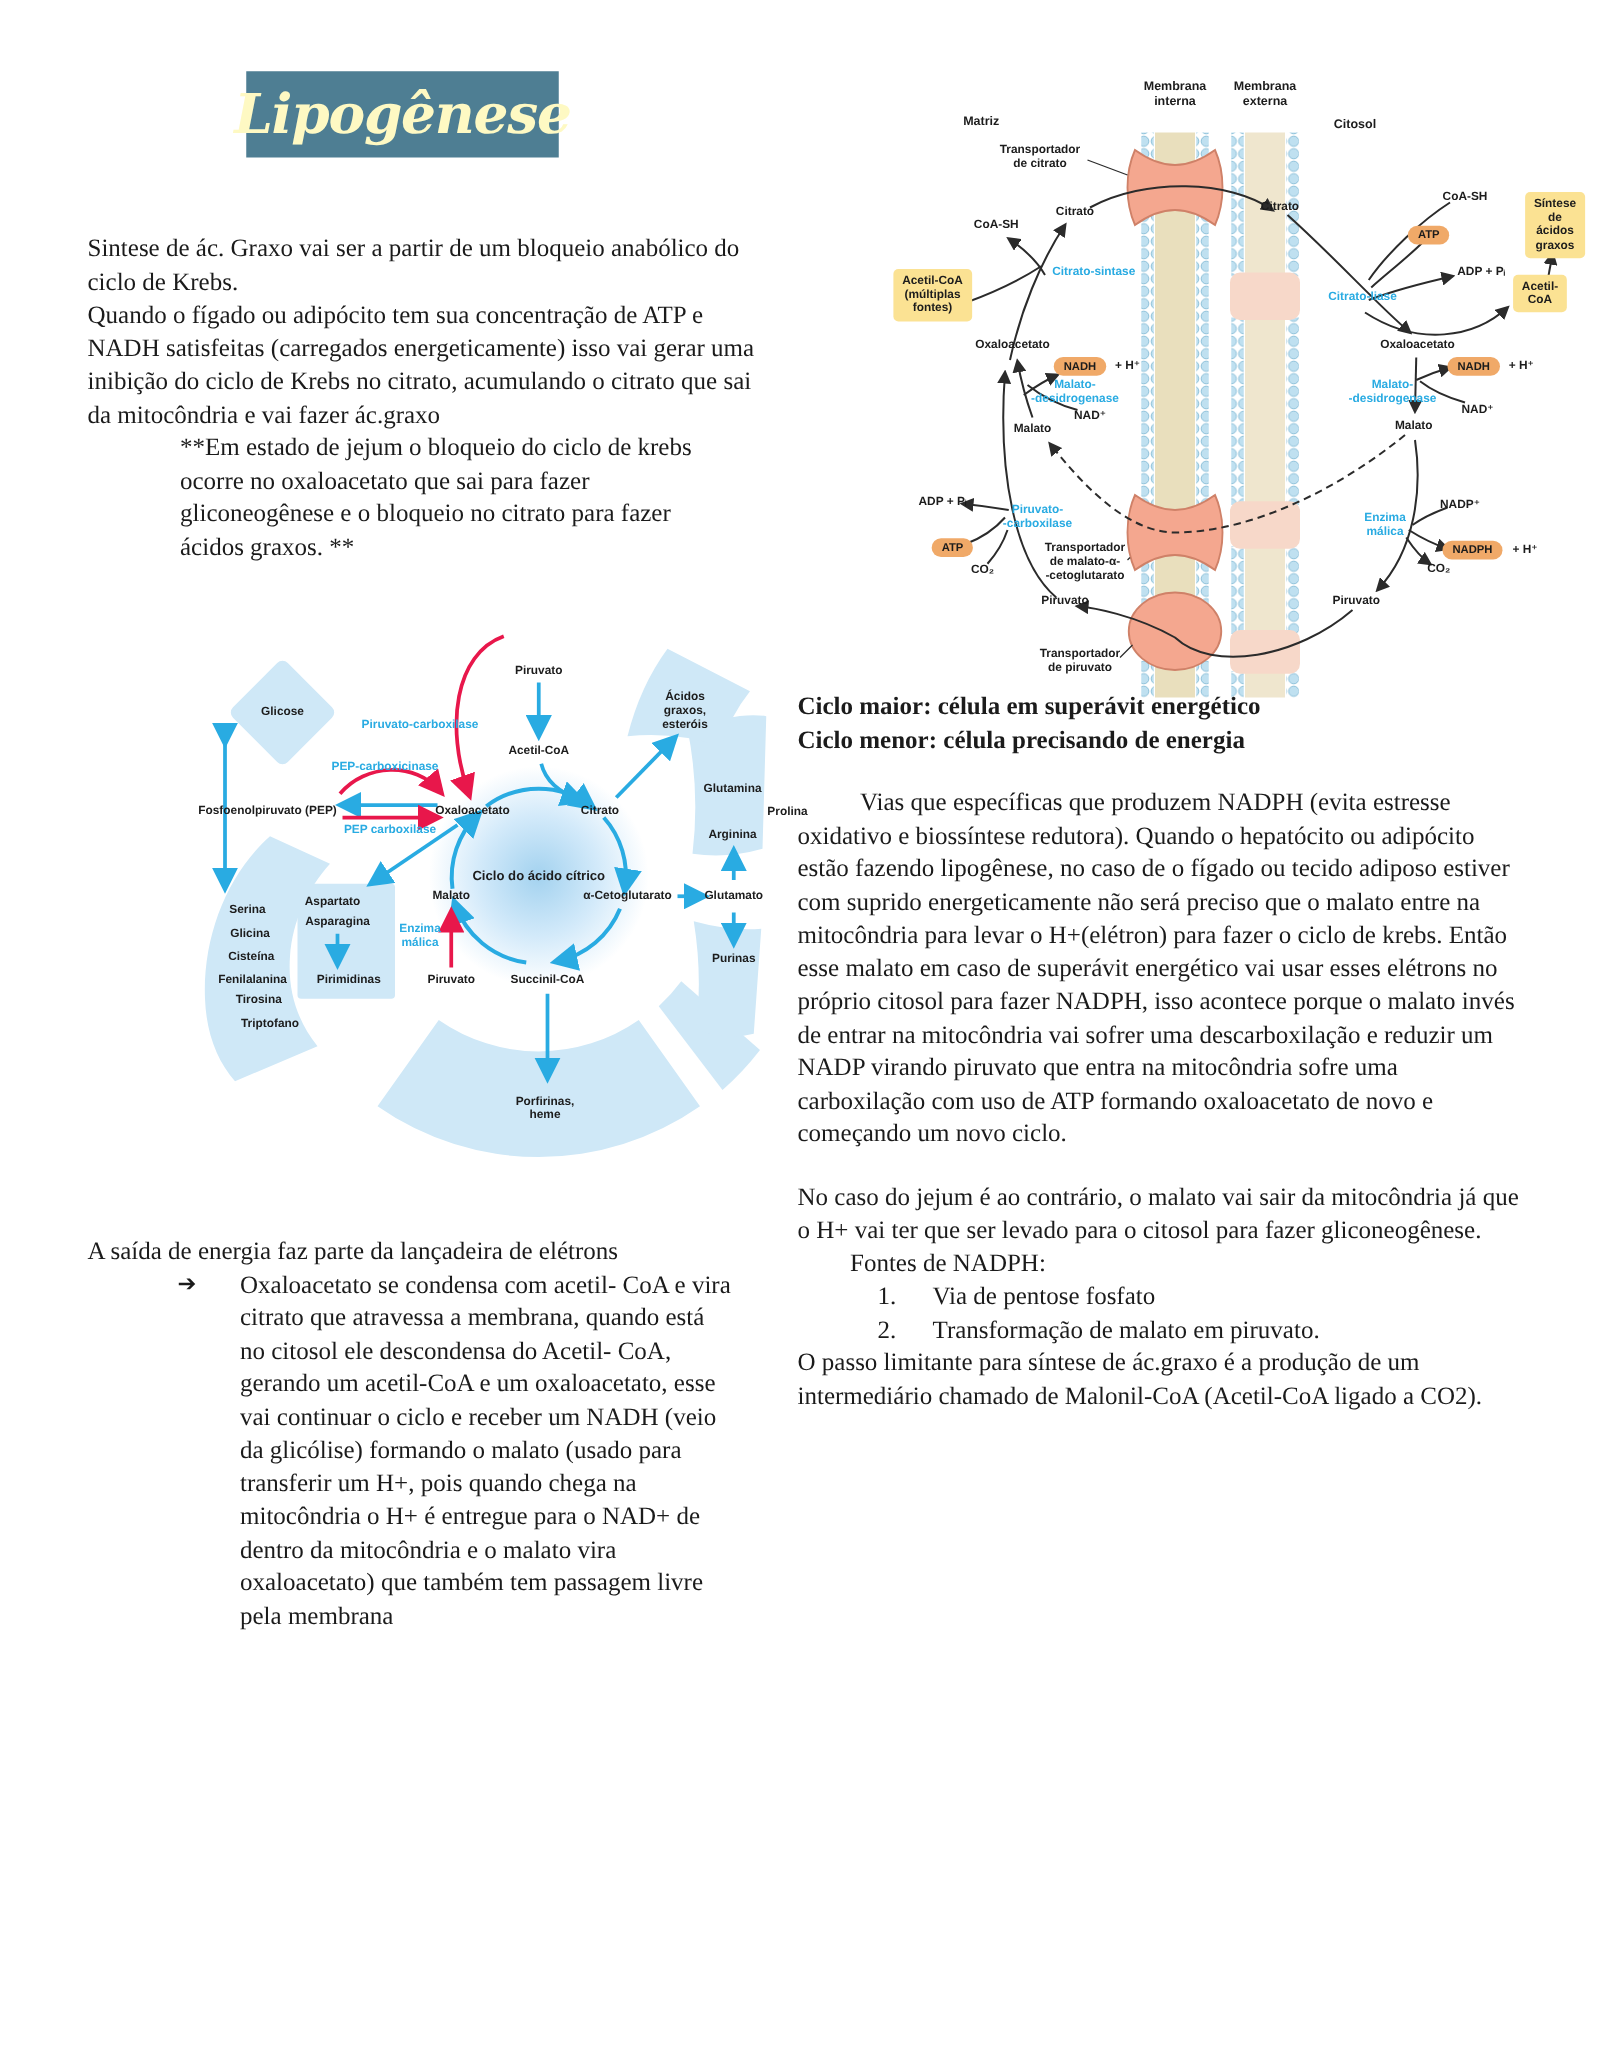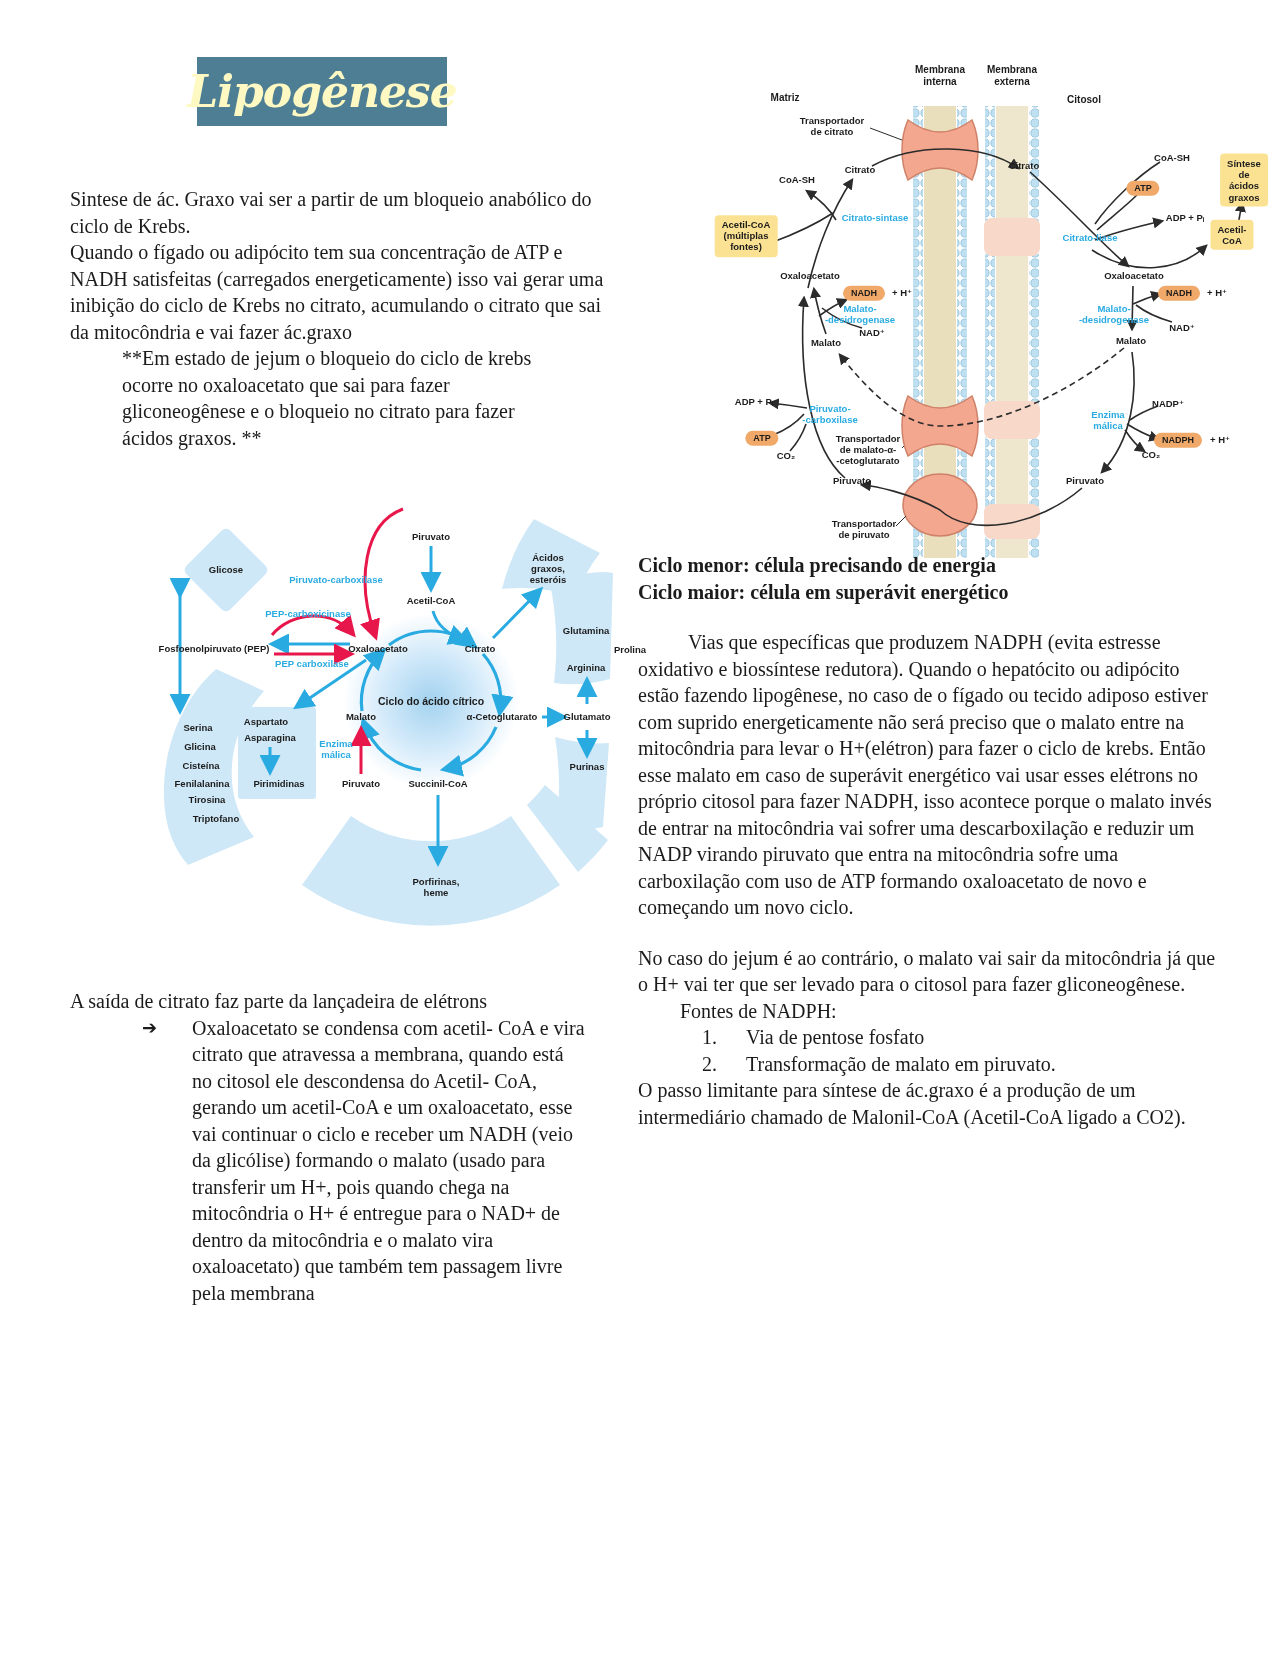--- a/index.html
+++ b/index.html
@@ -16,21 +16,21 @@
   .banner .script {
     font-family:"DejaVu Serif","Liberation Serif",serif;
     font-style:italic; font-weight:bold; font-size:44px; color:#fef9c3; letter-spacing:-1px;
   }
   
   .body-text { font-size:20px; line-height:26.5px; }
   .pre { white-space:pre-line; }
   .left-col-top  { position:absolute; left:70px;  top:186px; width:536px; }
   .left-col-bot  { position:absolute; left:70px;  top:988px; width:540px; }
   .right-col     { position:absolute; left:638px; top:552px; width:580px; }
-  .indent-block  { margin-left:52px; width:428px; }
+  .indent-block  { margin-left:74px; width:428px; }
   .bullet-row { display:flex; margin-left:72px; }
   .bullet-glyph { width:50px; flex:0 0 50px; font-family:"DejaVu Sans",sans-serif; font-size:18px; }
   .bullet-body { width:394px; }
   .bold-head { font-weight:bold; }
   .para1-right { text-indent:50px; margin-top:24px; }
   .gap24 { margin-top:24px; }
   .fontes { margin-left:42px; }
   .num-row { display:flex; margin-left:64px; }
   .num-cell { flex:0 0 44px; }
   
@@ -154,21 +154,21 @@
         <span class="dlbl m" style="left: 129px; top: 287px;">Pirimidinas</span>
         <span class="dlbl m" style="left: 211px; top: 287px;">Piruvato</span>
         <span class="dlbl m" style="left: 288px; top: 287px;">Succinil-CoA</span>
         <span class="dlbl m" style="left: 437px; top: 270px;">Purinas</span>
         <span class="dlbl m" style="left: 286px; top: 390px;">Porfirinas,
 heme</span>
       </div>
   </div>
 
   <div class="left-col-bot body-text">
-    <div>A saída de citrato faz parte da lançadeira de elétrons</div>
+    <div>A saída de energia faz parte da lançadeira de elétrons</div>
     <div class="bullet-row">
       <span class="bullet-glyph">➔</span>
       <span class="bullet-body">Oxaloacetato se condensa com acetil- CoA  e vira citrato que atravessa a membrana, quando está no citosol ele descondensa do Acetil- CoA, gerando um acetil-CoA e um oxaloacetato, esse vai continuar o ciclo e receber um NADH (veio da glicólise) formando o malato (usado para transferir um H+, pois quando chega na mitocôndria o H+ é entregue para o NAD+ de dentro da mitocôndria e o malato vira oxaloacetato) que também tem passagem livre pela membrana</span>
     </div>
   </div>
 
   <div class="diagram" style="left:640px; top:58px; width:635px; height:505px;">
     <svg width="635" height="505" viewBox="0 0 635 505">
       <defs>
         <pattern id="beads" patternUnits="userSpaceOnUse" width="10" height="10">
@@ -298,22 +298,22 @@
         <span class="dlbl enz" style="left: 468px; top: 362px;">Enzima
 málica</span>
         <span class="dlbl oval" style="left: 538px; top: 382px;">NADPH</span>
         <span class="dlbl m" style="left: 580px; top: 382px;">+ H⁺</span>
         <span class="dlbl m" style="left: 511px; top: 397px;">CO₂</span>
         <span class="dlbl m" style="left: 445px; top: 423px;">Piruvato</span>
       </div>
   </div>
 
   <div class="right-col body-text">
+    <div class="bold-head">Ciclo maior: célula em superávit energético</div>
     <div class="bold-head">Ciclo menor: célula precisando de energia</div>
-    <div class="bold-head">Ciclo maior: célula em superávit energético</div>
     <div class="para1-right">Vias que específicas que produzem NADPH (evita estresse oxidativo e biossíntese redutora). Quando o hepatócito ou adipócito estão fazendo lipogênese, no caso de o fígado ou tecido adiposo estiver com suprido energeticamente não será preciso que o malato entre na mitocôndria para levar o H+(elétron) para fazer o ciclo de krebs. Então esse malato em caso de superávit energético vai usar esses elétrons no próprio citosol para fazer NADPH, isso acontece porque o malato invés de entrar na mitocôndria vai sofrer uma descarboxilação e reduzir um NADP virando piruvato que entra na mitocôndria sofre uma carboxilação com uso de ATP formando oxaloacetato de novo e começando um novo ciclo.</div>
     <div class="gap24">No caso do jejum é ao contrário, o malato vai sair da mitocôndria já que o H+ vai ter que ser levado para o citosol para fazer gliconeogênese.</div>
     <div class="fontes">Fontes de NADPH:</div>
     <div class="num-row">
       <span class="num-cell">1.</span>
       <span>Via de pentose fosfato</span>
     </div>
     <div class="num-row">
       <span class="num-cell">2.</span>
       <span>Transformação de malato em piruvato.</span>

